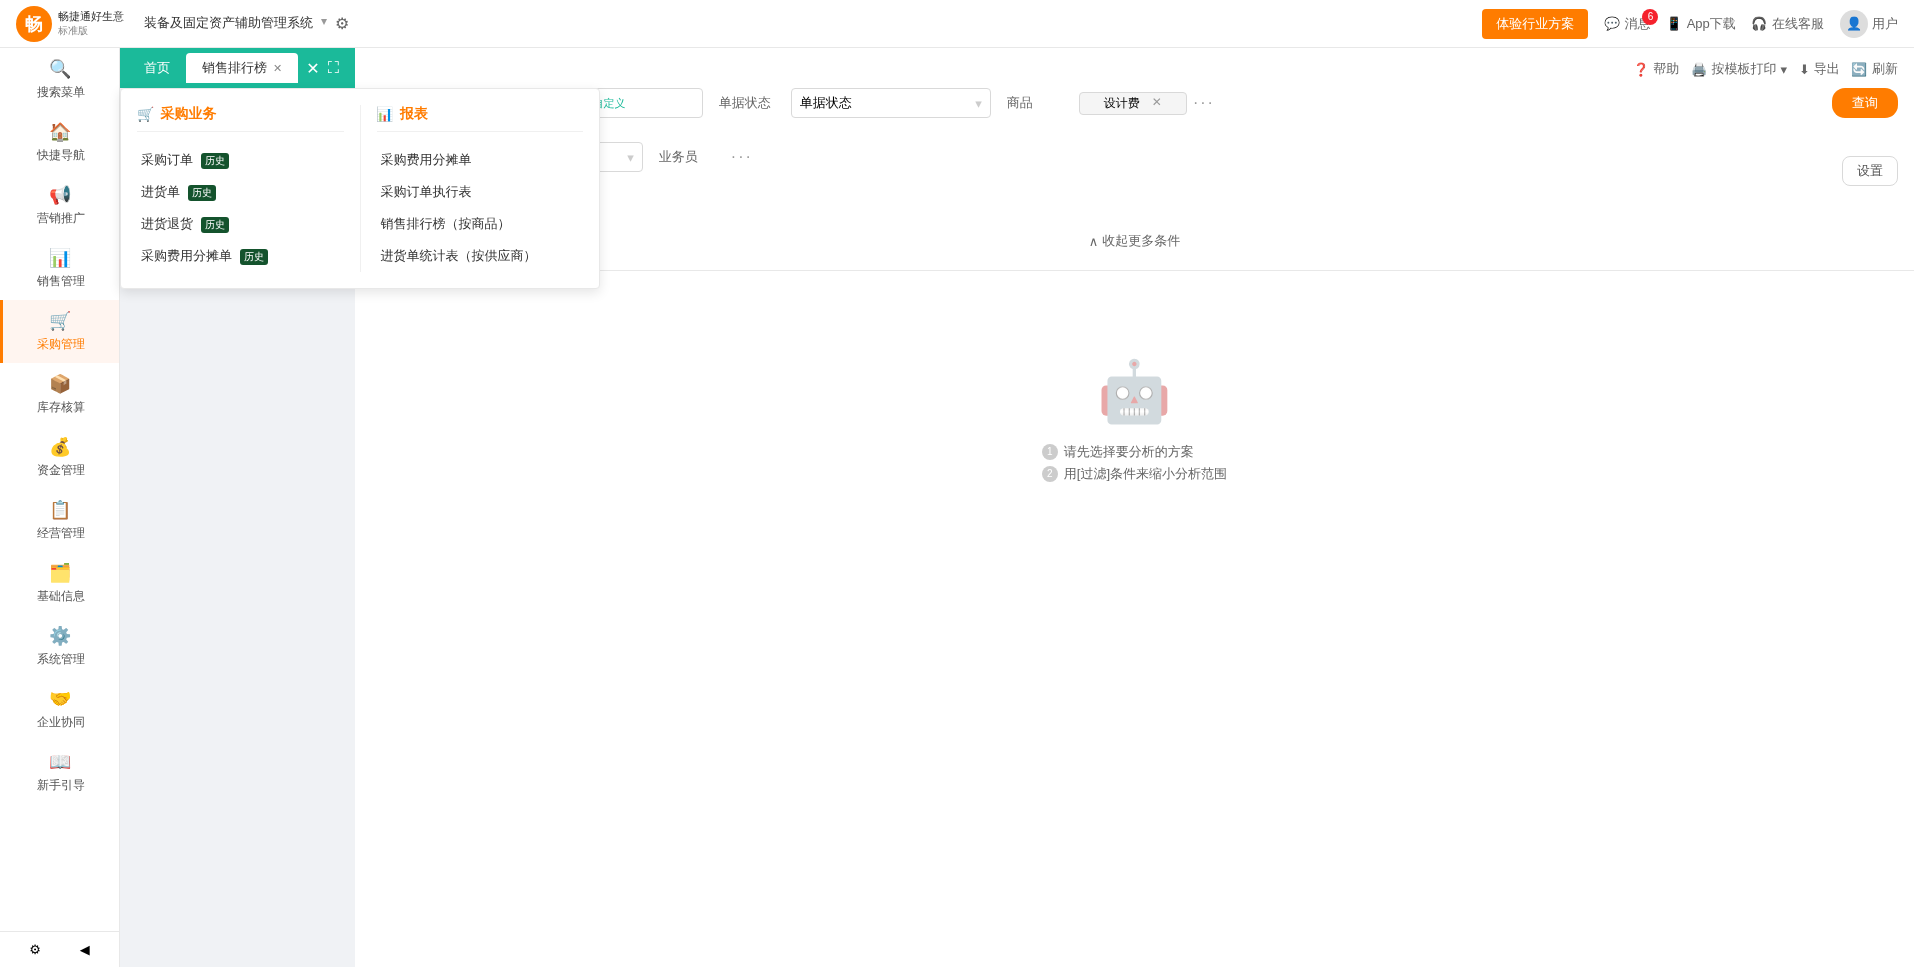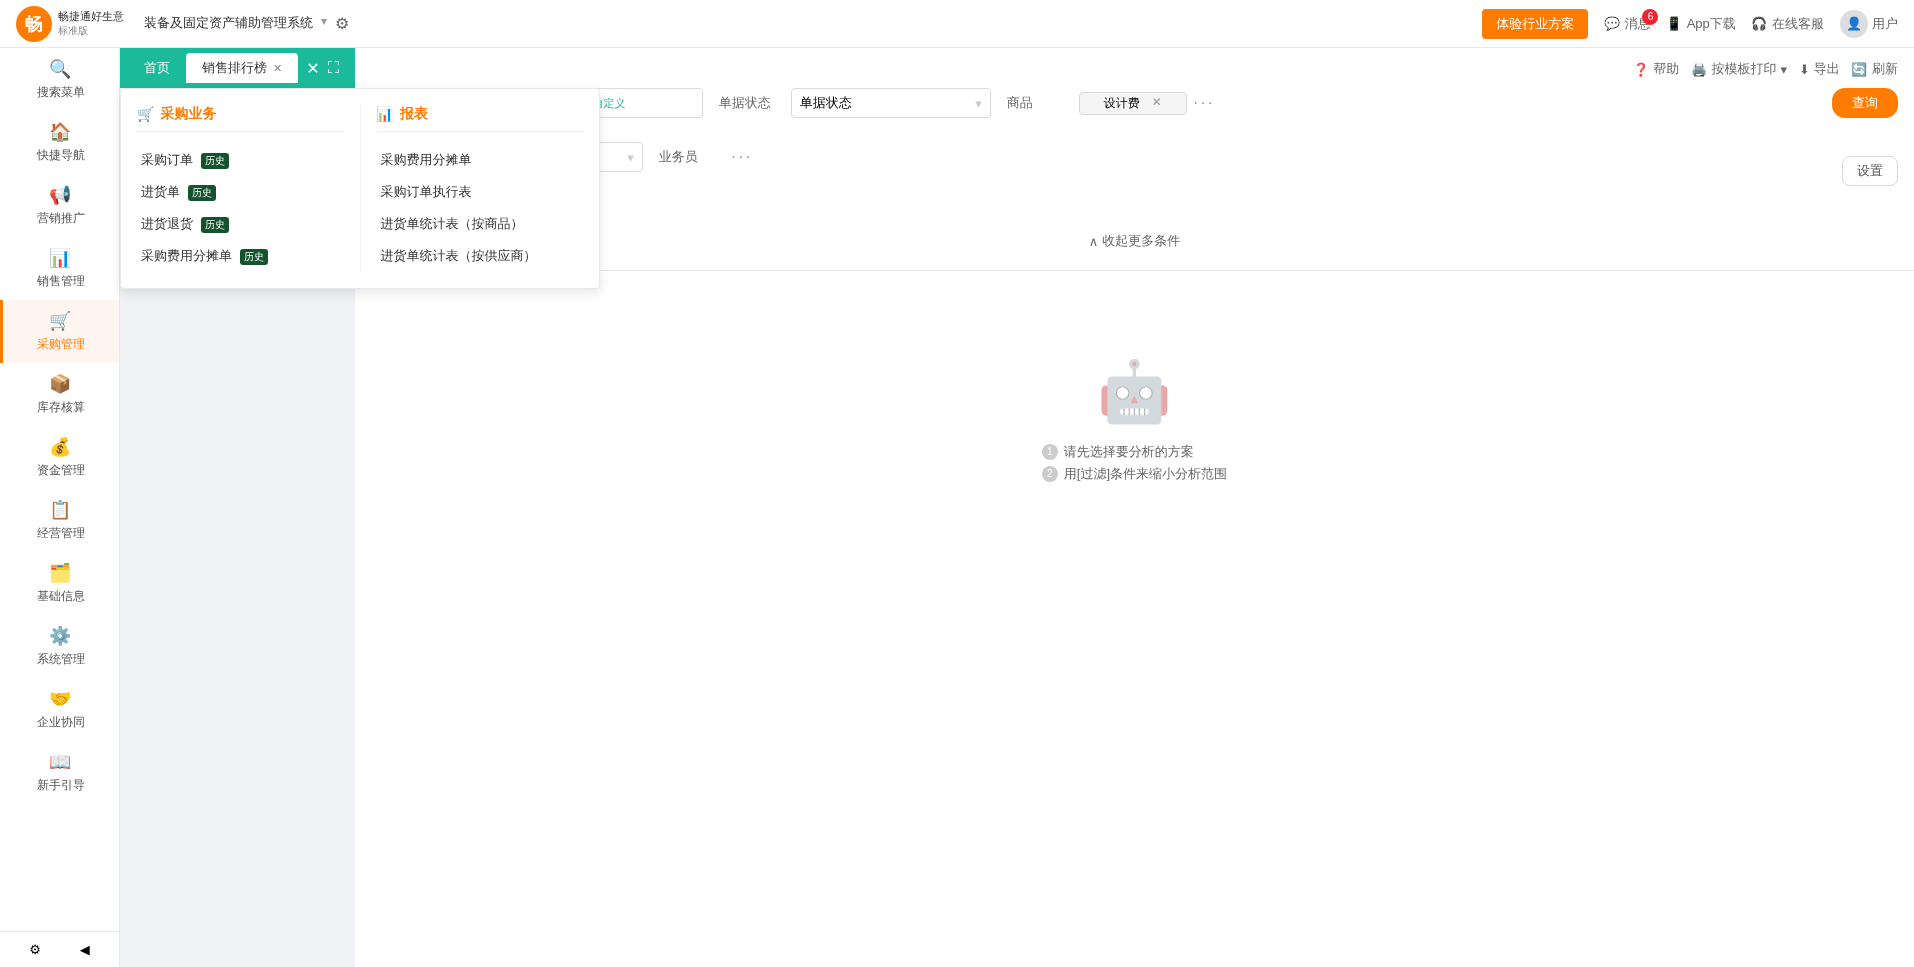--- a/index.html
+++ b/index.html
@@ -544,19 +544,19 @@
       <span>📊</span>
       <span>报表</span>
     </div>
     <div class="dropdown-item">
       <span>采购费用分摊单</span>
     </div>
     <div class="dropdown-item">
       <span>采购订单执行表</span>
     </div>
     <div class="dropdown-item">
-      <span>进货单统计表（按商品）</span>
+      <span>销售排行榜（按商品）</span>
     </div>
     <div class="dropdown-item">
       <span>进货单统计表（按供应商）</span>
     </div>
   </div>
 </div>
 
 </body></html>

